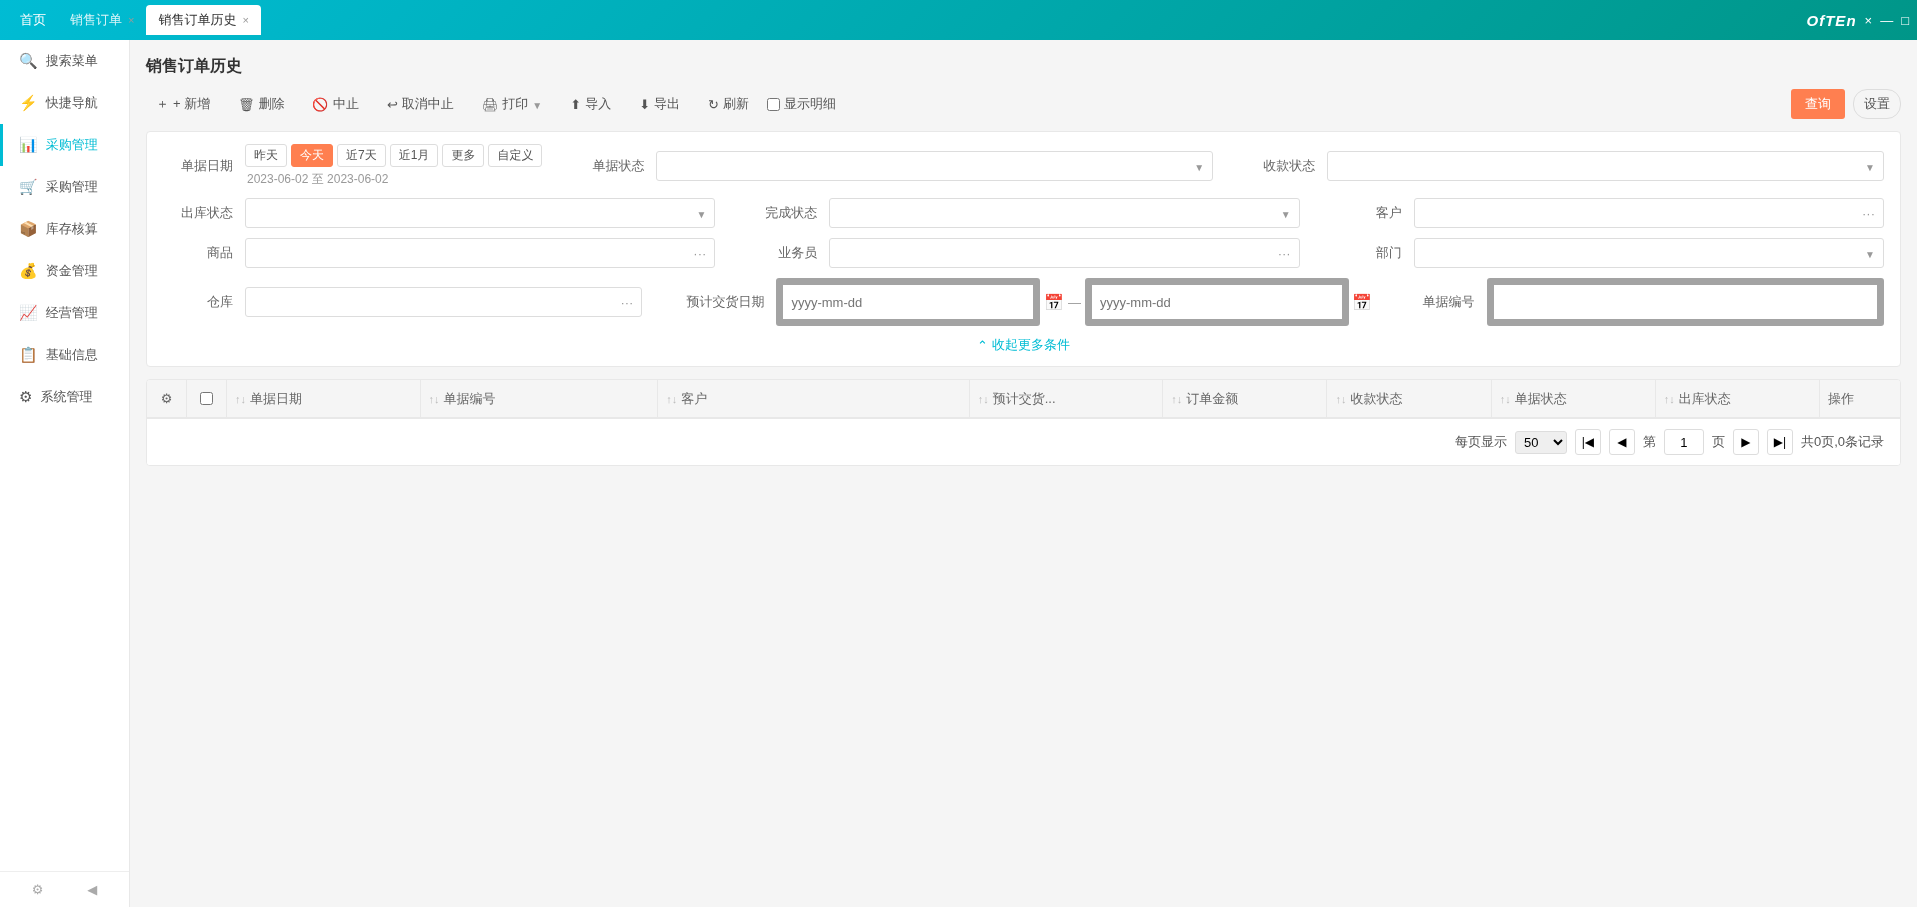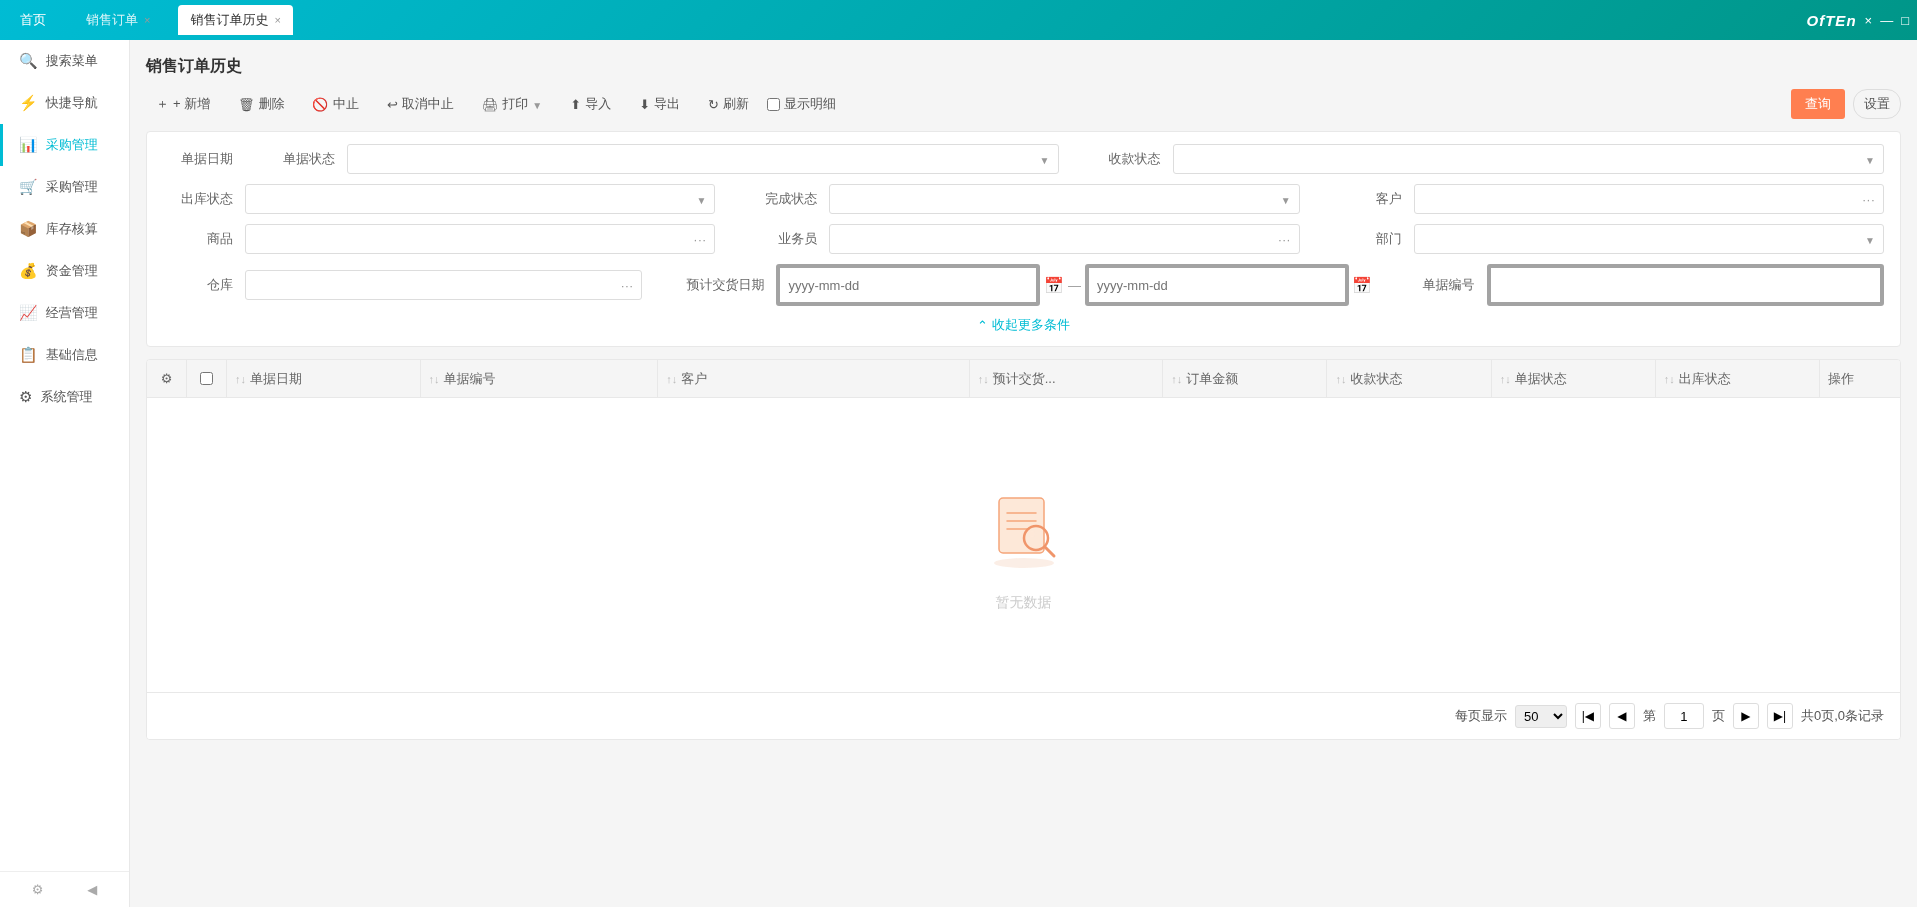--- a/index.html
+++ b/index.html
@@ -5,21 +5,21 @@
     * { box-sizing: border-box; margin: 0; padding: 0; font-family: 'Microsoft YaHei', sans-serif; font-size: 13px; }
     body { display: flex; flex-direction: column; height: 907px; width: 1917px; overflow: hidden; background: #f5f5f5; }
 
     
     .topbar {
       height: 40px;
       background: linear-gradient(135deg, #00bcd4 0%, #009688 100%);
       display: flex;
       align-items: center;
       padding: 0 8px;
-      gap: 16px;
+      gap: 0;
       flex-shrink: 0;
     }
     .topbar-tab {
       height: 30px;
       padding: 0 12px;
       border-radius: 4px 4px 0 0;
       display: flex;
       align-items: center;
       gap: 6px;
       cursor: pointer;
@@ -188,22 +188,22 @@
       padding: 0 8px;
       background: #fff;
       color: #555;
       display: flex;
       align-items: center;
       justify-content: space-between;
       cursor: pointer;
     }
     .select-box-input {
       flex: 1;
-      height: 42px;
-      border: 4px solid #a3a3a3;
+      height: 48px;
+      border: 7px solid #a3a3a3;
       border-radius: 3px;
       padding: 0 8px;
       background: #fff;
       color: #a16207;
     }
     .collapse-more {
       text-align: center;
       color: #00bcd4;
       cursor: pointer;
       font-size: 12px;
@@ -423,20 +423,31 @@
       </button>
       <button class="toolbar-btn" style="border:1px solid #ddd;border-radius:14px;">
         <span>设置</span>
       </button>
     </div>
 
     <div class="filter-panel">
 
       <div class="filter-row">
         <span class="filter-label">单据日期</span>
+        <div class="filter-field" style="flex:none;gap:4px;align-items:flex-start;flex-direction:column;">
+          <div class="date-quick-btns">
+            <button class="date-btn">昨天</button>
+            <button class="date-btn active">今天</button>
+            <button class="date-btn">近7天</button>
+            <button class="date-btn">近1月</button>
+            <button class="date-btn">更多</button>
+            <button class="date-btn">自定义</button>
+          </div>
+          <span class="date-range-text" style="padding-left:2px;">2023-06-02 至 2023-06-02</span>
+        </div>
 
         <span class="filter-label" style="margin-left:20px;">单据状态</span>
         <div class="filter-select">
           <div class="select-box">
             <span></span>
             <span class="chevron-down"></span>
           </div>
         </div>
 
         <span class="filter-label" style="margin-left:20px;">收款状态</span>
@@ -568,38 +579,20 @@
         </div>
         <div class="th-cell th-out">
           <span class="sort-icon">↑↓</span>
           <span>出库状态</span>
         </div>
         <div class="th-cell th-action">
           <span>操作</span>
         </div>
       </div>
 
-      <div class="empty-state">
-        <svg class="empty-icon" viewBox="0 0 100 100">
-
-          <ellipse cx="50" cy="85" rx="30" ry="5" fill="#f5d5c0" opacity="0.4"></ellipse>
-
-          <rect x="25" y="20" width="45" height="55" rx="4" fill="#fde8d8" stroke="#f5a57a" stroke-width="1.5"></rect>
-
-          <line x1="33" y1="35" x2="62" y2="35" stroke="#f5a57a" stroke-width="1.5" stroke-linecap="round"></line>
-          <line x1="33" y1="43" x2="62" y2="43" stroke="#f5a57a" stroke-width="1.5" stroke-linecap="round"></line>
-          <line x1="33" y1="51" x2="55" y2="51" stroke="#f5a57a" stroke-width="1.5" stroke-linecap="round"></line>
-
-          <circle cx="62" cy="60" r="12" fill="none" stroke="#f0956a" stroke-width="2.5"></circle>
-          <line x1="71" y1="69" x2="80" y2="78" stroke="#f0956a" stroke-width="3" stroke-linecap="round"></line>
-
-          <circle cx="58" cy="56" r="3" fill="#fde8d8" opacity="0.7"></circle>
-        </svg>
-        <span style="color:#ccc;font-size:14px;">暂无数据</span>
-      </div>
 
       <div class="pagination">
         <span>每页显示</span>
         <select class="page-size-select">
           <option>50</option>
           <option>100</option>
           <option>200</option>
         </select>
         <button class="page-btn">|◀</button>
         <button class="page-btn">◀</button>

